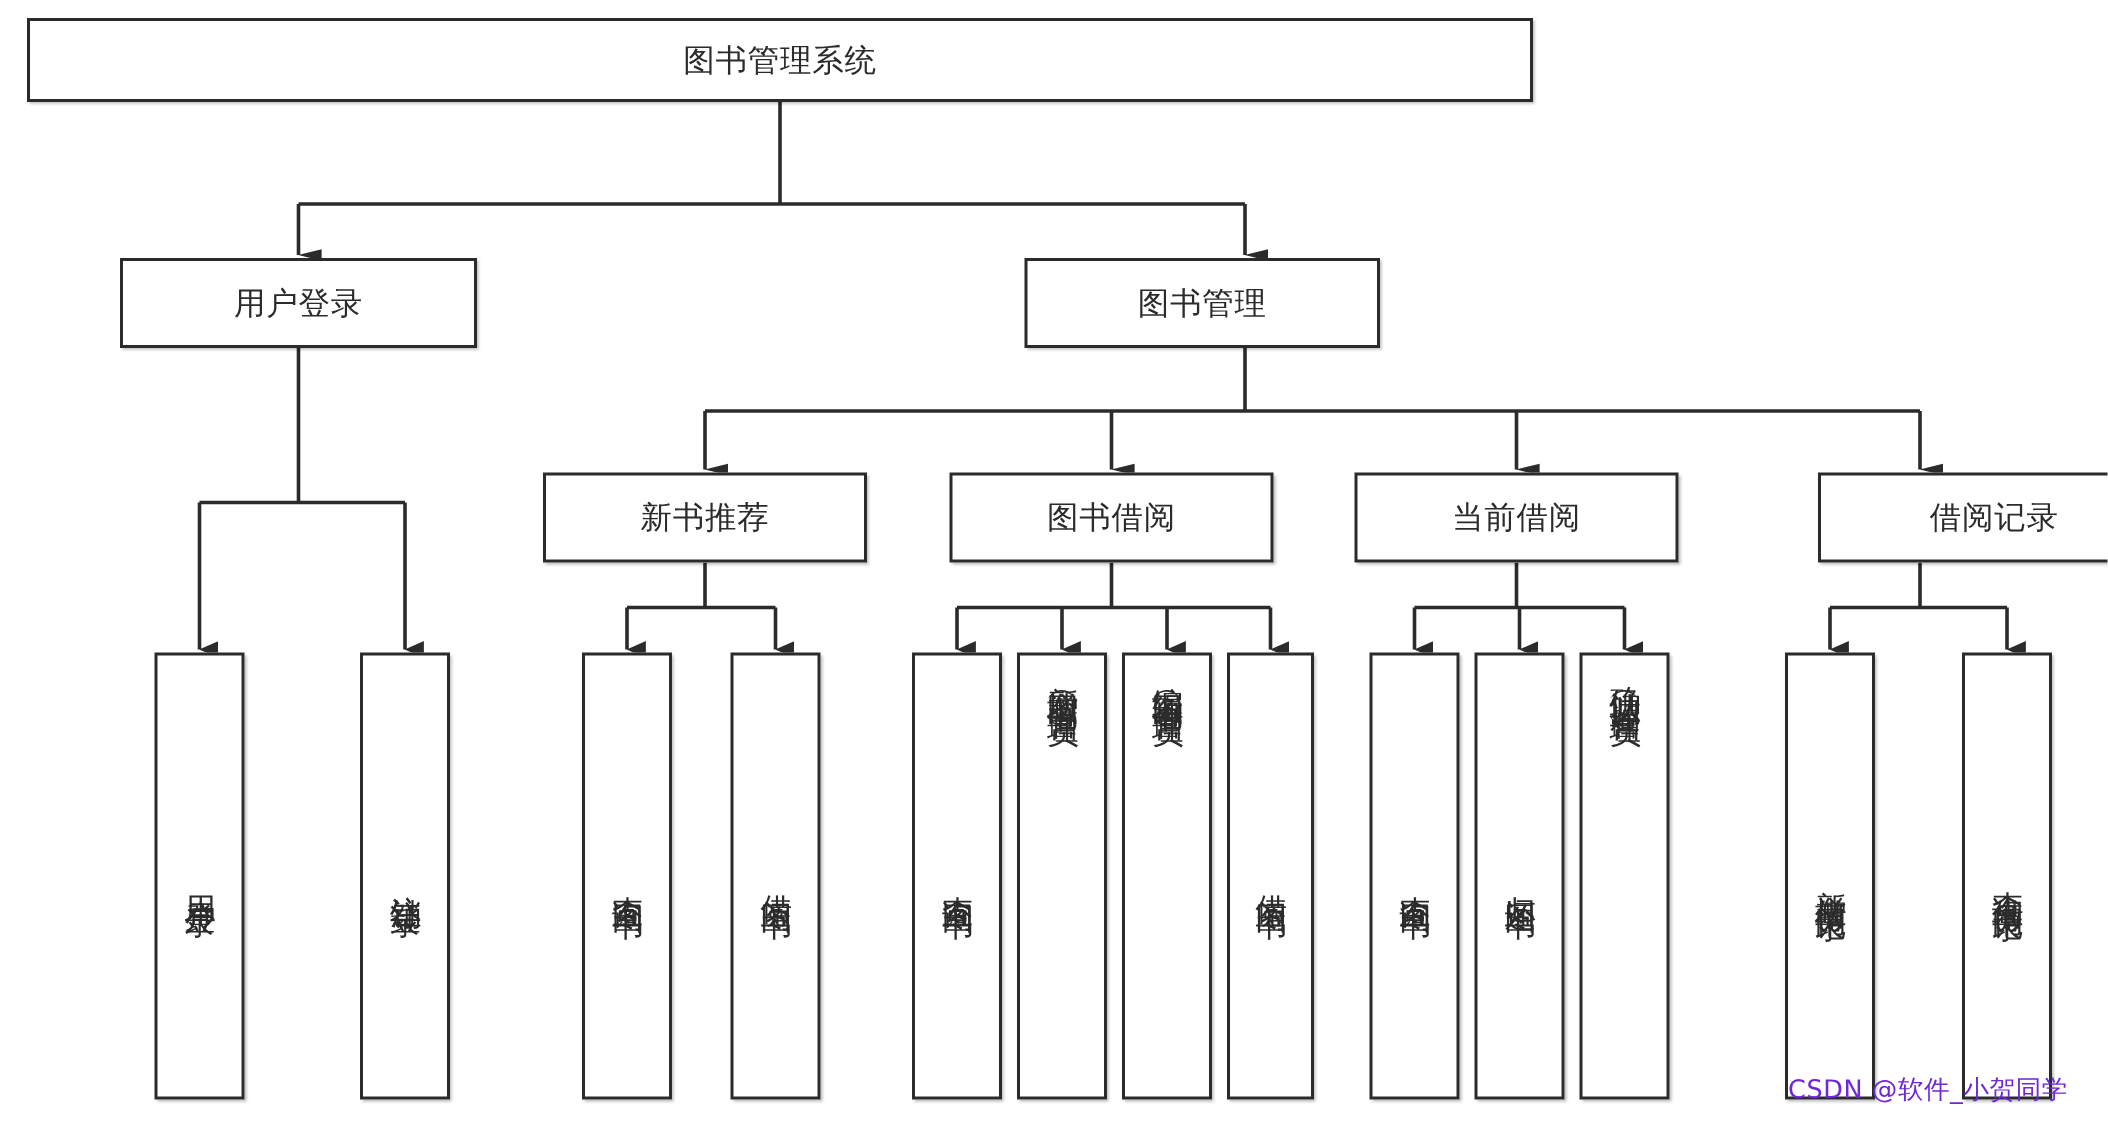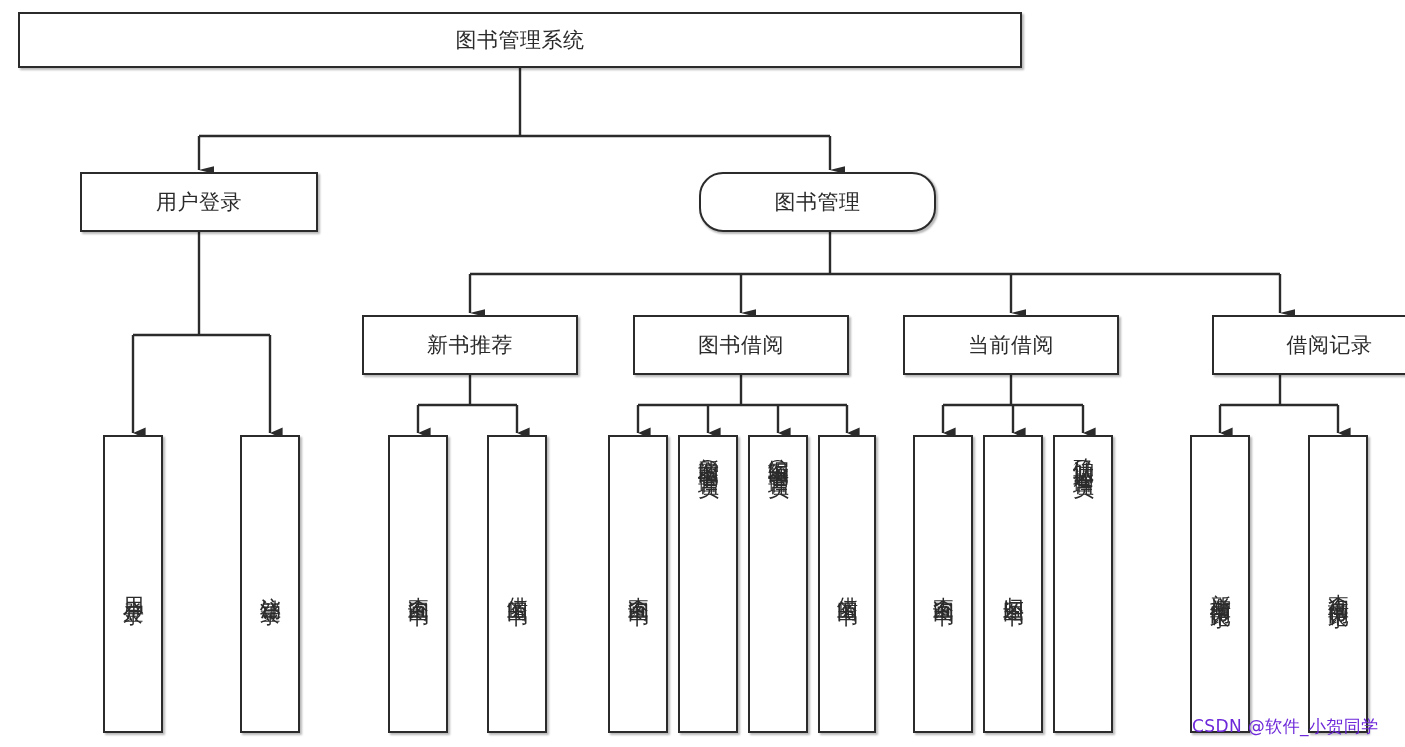--- a/index.html
+++ b/index.html
@@ -148,21 +148,21 @@
   </svg>
 
   <div class="node-box horiz" style="left:18px; top:12px; width:1004px; height:56px;">
     <span class="node-label">图书管理系统</span>
   </div>
 
   <div class="node-box horiz" style="left:80px; top:172px; width:238px; height:60px;">
     <span class="node-label">用户登录</span>
   </div>
 
-  <div class="node-box horiz" style="left:699px; top:172px; width:237px; height:60px;border-radius:24px;">
+  <div class="node-box horiz" style="left:683px; top:172px; width:237px; height:60px;">
     <span class="node-label">图书管理</span>
   </div>
 
   <div class="node-box horiz" style="left:362px; top:315px; width:216px; height:60px;">
     <span class="node-label">新书推荐</span>
   </div>
 
   <div class="node-box horiz" style="left:903px; top:315px; width:216px; height:60px;">
     <span class="node-label">当前借阅</span>
   </div>

